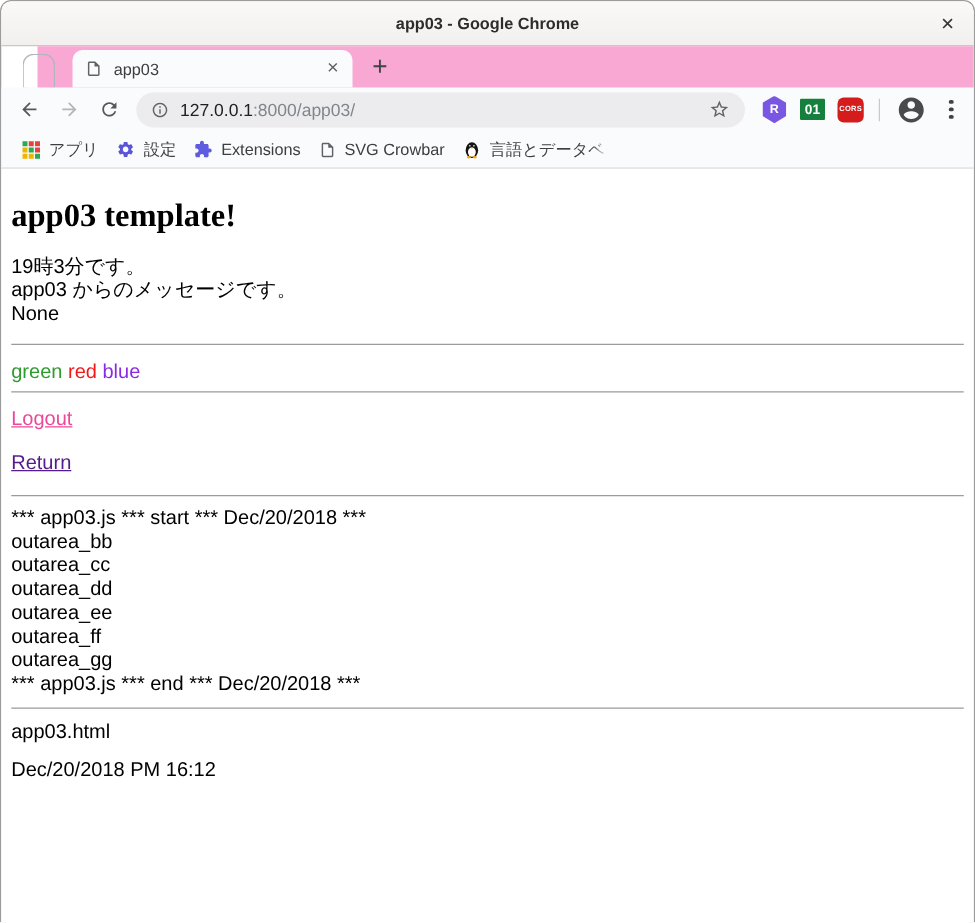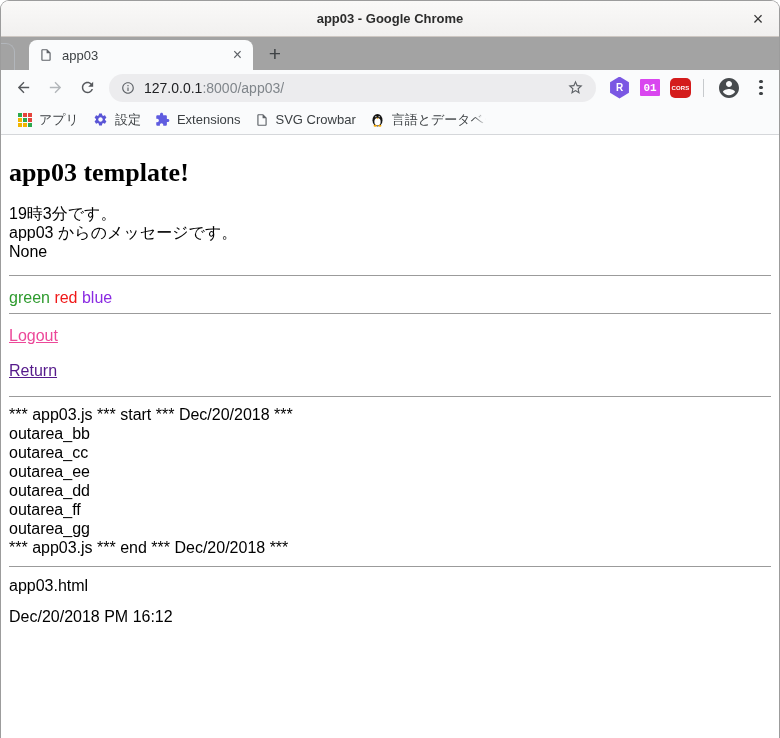--- a/index.html
+++ b/index.html
@@ -11,21 +11,21 @@
   
   .titlebar { flex:0 0 36px; background:linear-gradient(#faf9f8,#f1f0ef);
               border-bottom:1px solid #cdc7c2; display:flex; align-items:center;
               justify-content:center; position:relative; }
   .titlebar-title { font-size:13px; font-weight:700; color:#2c2c2c; }
   .titlebar-close { position:absolute; right:9px; top:50%; transform:translateY(-50%);
                     width:24px; height:24px; display:flex; align-items:center; justify-content:center;
                     font-size:18px; line-height:1; color:#363636; cursor:default; }
 
   
-  .tabstrip { flex:0 0 33px; background:#a3a3a3; position:relative; display:flex; align-items:flex-end; }
+  .tabstrip { flex:0 0 33px; background:#f9a8d4; position:relative; display:flex; align-items:flex-end;margin-left:29px; }
   .tab-stub { position:absolute; left:-12px; bottom:0; width:26px; height:27px;
               border:1px solid #b2b6bb; border-bottom:none; border-radius:9px 9px 0 0; }
   .tab { margin-left:28px; width:224px; height:30px; background:#fafbfc; border-radius:8px 8px 0 0;
          display:flex; align-items:center; padding:0 6px 0 10px; position:relative; z-index:1; }
   .tab-favicon { display:flex; color:#5f6368; margin-right:9px; }
   .tab-label { font-size:13px; color:#3c4043; flex:1 1 auto; }
   .tab-close { font-size:16px; line-height:1; color:#5f6368; padding:2px 5px; }
   .newtab-button { align-self:center; width:28px; height:28px; margin-left:8px; display:flex;
                    align-items:center; justify-content:center; font-size:21px; font-weight:400; color:#3f4346; }
 
@@ -136,21 +136,21 @@
         <svg width="17" height="17" viewBox="0 0 24 24" fill="currentColor">
             <path d="M22 9.24l-7.19-.62L12 2 9.19 8.63 2 9.24l5.46 4.73L5.82 21 12 17.27 18.18 21l-1.63-7.03L22 9.24zM12 15.4l-3.76 2.27 1-4.28-3.32-2.88 4.38-.38L12 6.1l1.71 4.04 4.38.38-3.32 2.88 1 4.28L12 15.4z"></path>
           </svg>
       </span>
     </div>
 
     <span class="ext-icon">
       <span class="react-badge" style="background: rgb(122, 87, 227);">R</span>
     </span>
     <span class="ext-icon">
-      <span class="counter-badge" style="background: #d946ef; font-family: Liberation Mono, monospace;">01</span>
+      <span class="counter-badge" style="background: #15803d;">01</span>
     </span>
     <span class="ext-icon">
       <span class="cors-badge" style="background: rgb(212, 28, 28);">CORS</span>
     </span>
 
     <span class="toolbar-sep"></span>
 
     <span class="avatar-btn">
       <svg width="24" height="24" viewBox="0 0 24 24">
           <path fill="#474b4e" d="M12 2C6.48 2 2 6.48 2 12s4.48 10 10 10 10-4.48 10-10S17.52 2 12 2zm0 3c1.66 0 3 1.34 3 3s-1.34 3-3 3-3-1.34-3-3 1.34-3 3-3zm0 14.2c-2.5 0-4.71-1.28-6-3.22.03-1.99 4-3.08 6-3.08 1.99 0 5.97 1.09 6 3.08-1.29 1.94-3.5 3.22-6 3.22z"></path>
@@ -243,22 +243,22 @@
 
     <p class="p-logout"><a href="#" style="color: #ec4899;">Logout</a></p>
     <p class="p-return"><a href="#" style="color: rgb(85, 26, 139);">Return</a></p>
 
     <hr class="hr-3">
 
     <div class="js-output">
       <div>*** app03.js *** start *** Dec/20/2018 ***</div>
       <div>outarea_bb</div>
       <div>outarea_cc</div>
+      <div>outarea_dd</div>
       <div>outarea_ee</div>
-      <div>outarea_dd</div>
       <div>outarea_ff</div>
       <div>outarea_gg</div>
       <div>*** app03.js *** end *** Dec/20/2018 ***</div>
     </div>
 
     <hr class="hr-4">
 
     <p class="p-file">app03.html</p>
     <p class="p-ts">Dec/20/2018 PM 16:12</p>
   </div>

